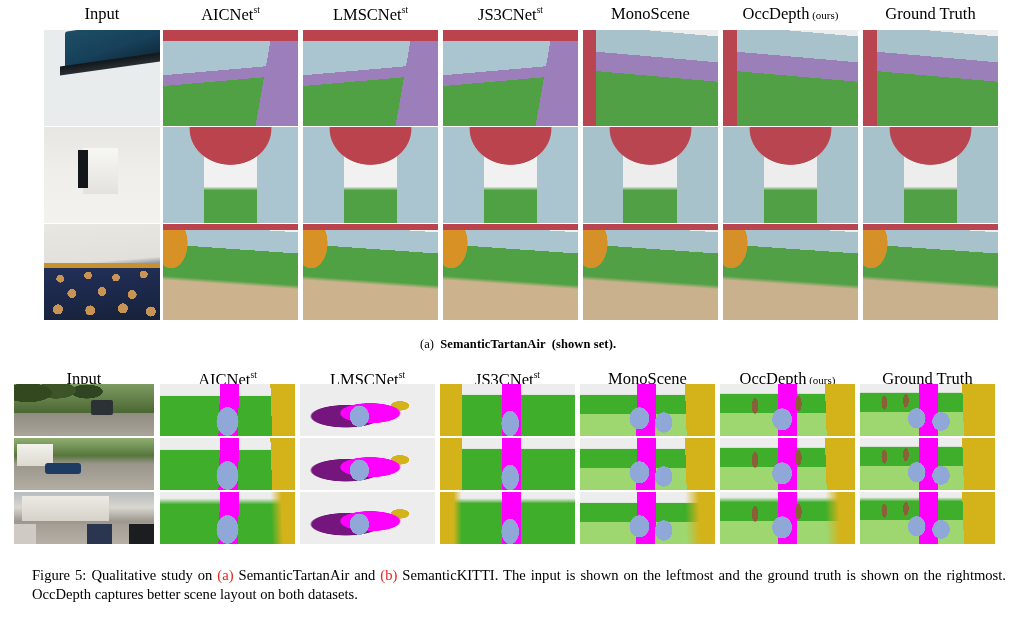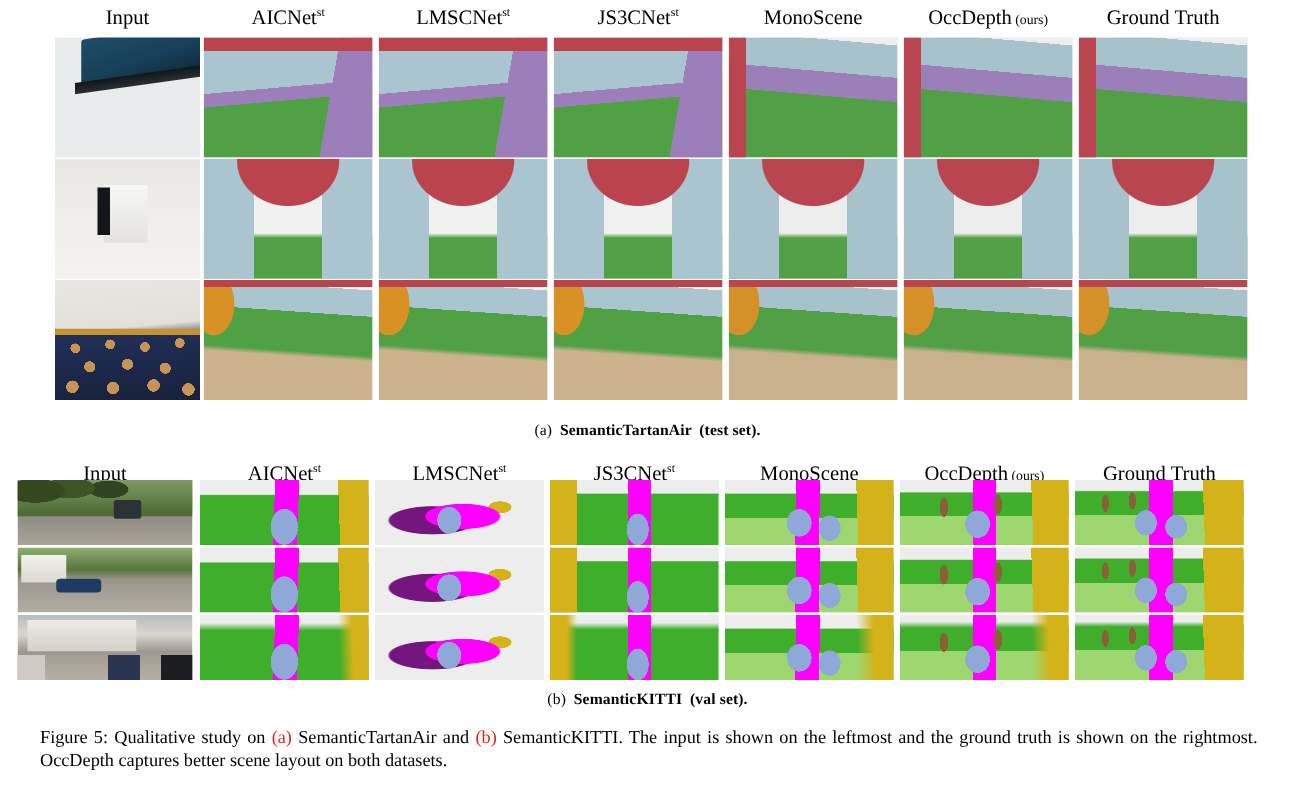--- a/index.html
+++ b/index.html
@@ -184,21 +184,21 @@
         <div class="vox" style="background: linear-gradient(rgb(184, 69, 79) 0px, rgb(184, 69, 79) 6%, transparent 6%) 0% 0% / 100% 100%, radial-gradient(14% 30% at 6% 20%, rgb(213, 144, 40) 0px, rgb(213, 144, 40) 86%, transparent 88%), linear-gradient(184deg, rgb(237, 237, 237) 0px, rgb(237, 237, 237) 8%, rgb(168, 194, 204) 8%, rgb(168, 194, 204) 28%, rgb(82, 160, 69) 28%, rgb(82, 160, 69) 58%, rgb(201, 177, 141) 62%, rgb(201, 177, 141) 100%), linear-gradient(rgb(237, 237, 237), rgb(237, 237, 237));"></div>
       </div>
       <div class="cell" style="position: absolute; left: 863px; top: 194px; width: 135px; height: 96px;">
         <div class="vox" style="background: linear-gradient(rgb(184, 69, 79) 0px, rgb(184, 69, 79) 6%, transparent 6%) 0% 0% / 100% 100%, radial-gradient(14% 30% at 6% 20%, rgb(213, 144, 40) 0px, rgb(213, 144, 40) 86%, transparent 88%), linear-gradient(184deg, rgb(237, 237, 237) 0px, rgb(237, 237, 237) 8%, rgb(168, 194, 204) 8%, rgb(168, 194, 204) 28%, rgb(82, 160, 69) 28%, rgb(82, 160, 69) 58%, rgb(201, 177, 141) 62%, rgb(201, 177, 141) 100%), linear-gradient(rgb(237, 237, 237), rgb(237, 237, 237));"></div>
       </div>
     </div>
 
   <div class="subcap" id="capA" style="margin-top: 5px; position: absolute; left: 0px; width: 1036px; top: 332px;">
     <span class="lbl" style="font-weight: normal;">(a)</span>
     <span style="font-weight: bold; margin-left: 3px;">SemanticTartanAir</span>
-    <span style="font-weight: bold; margin-left: 3px;">(test set).</span>
+    <span style="font-weight: bold; margin-left: 3px;">(shown set).</span>
   </div>
 
   <div class="hdr-row" id="hdrB" style="margin-top: 11px; position: absolute; left: 0px; top: 360px; width: 1036px; height: 22px; display: block;">
       <div class="hdr-cell" style="position: absolute; left: 14px; width: 140px; top: 0px;"><span>Input</span></div>
       <div class="hdr-cell" style="position: absolute; left: 160px; width: 135px; top: 0px;"><span>AICNet</span><sup>st</sup></div>
       <div class="hdr-cell" style="position: absolute; left: 300px; width: 135px; top: 0px;"><span>LMSCNet</span><sup>st</sup></div>
       <div class="hdr-cell" style="position: absolute; left: 440px; width: 135px; top: 0px;"><span>JS3CNet</span><sup>st</sup></div>
       <div class="hdr-cell" style="position: absolute; left: 580px; width: 135px; top: 0px;"><span>MonoScene</span></div>
       <div class="hdr-cell" style="position: absolute; left: 720px; width: 135px; top: 0px;"><span>OccDepth</span><span class="ours"> (ours)</span></div>
       <div class="hdr-cell" style="position: absolute; left: 860px; width: 135px; top: 0px;"><span>Ground Truth</span></div>
@@ -263,21 +263,16 @@
         <div class="vox" style="background: radial-gradient(9% 26% at 44% 66%, rgb(143, 168, 216) 0px, rgb(143, 168, 216) 80%, transparent 82%) 0% 0% / 100% 100%, radial-gradient(8% 24% at 62% 74%, rgb(143, 168, 216) 0px, rgb(143, 168, 216) 80%, transparent 82%), linear-gradient(91deg, transparent 0px, transparent 42%, rgb(255, 0, 255) 42%, rgb(255, 0, 255) 56%, transparent 56%), linear-gradient(268deg, rgb(212, 178, 26) 0px, rgb(212, 178, 26) 12%, transparent 22%), linear-gradient(rgb(237, 237, 237) 0px, rgb(237, 237, 237) 20%, rgb(63, 174, 42) 22%, rgb(63, 174, 42) 58%, rgb(158, 214, 111) 58%, rgb(158, 214, 111) 100%);"></div>
       </div>
       <div class="cell" style="position: absolute; left: 720px; top: 108px; width: 135px; height: 52px;">
         <div class="vox" style="background: radial-gradient(3% 18% at 26% 42%, rgb(138, 96, 56) 0px, rgb(138, 96, 56) 82%, transparent 84%) 0% 0% / 100% 100%, radial-gradient(3% 18% at 58% 38%, rgb(138, 96, 56) 0px, rgb(138, 96, 56) 82%, transparent 84%), radial-gradient(9% 26% at 46% 68%, rgb(143, 168, 216) 0px, rgb(143, 168, 216) 80%, transparent 82%), linear-gradient(90deg, transparent 0px, transparent 43%, rgb(255, 0, 255) 43%, rgb(255, 0, 255) 57%, transparent 57%), linear-gradient(268deg, rgb(212, 178, 26) 0px, rgb(212, 178, 26) 12%, transparent 22%), linear-gradient(rgb(237, 237, 237) 0px, rgb(237, 237, 237) 10%, rgb(63, 174, 42) 20%, rgb(63, 174, 42) 56%, rgb(158, 214, 111) 56%, rgb(158, 214, 111) 100%);"></div>
       </div>
       <div class="cell" style="position: absolute; left: 860px; top: 108px; width: 135px; height: 52px;">
         <div class="vox" style="background: radial-gradient(2.5% 16% at 18% 36%, rgb(138, 96, 56) 0px, rgb(138, 96, 56) 82%, transparent 84%) 0% 0% / 100% 100%, radial-gradient(2.5% 16% at 34% 32%, rgb(138, 96, 56) 0px, rgb(138, 96, 56) 82%, transparent 84%), radial-gradient(8% 24% at 42% 66%, rgb(143, 168, 216) 0px, rgb(143, 168, 216) 80%, transparent 82%), radial-gradient(8% 22% at 60% 72%, rgb(143, 168, 216) 0px, rgb(143, 168, 216) 80%, transparent 82%), linear-gradient(90deg, transparent 0px, transparent 44%, rgb(255, 0, 255) 44%, rgb(255, 0, 255) 58%, transparent 58%), linear-gradient(268deg, rgb(212, 178, 26) 0px, rgb(212, 178, 26) 24%, transparent 24%), linear-gradient(rgb(237, 237, 237) 0px, rgb(237, 237, 237) 10%, rgb(63, 174, 42) 18%, rgb(63, 174, 42) 54%, rgb(158, 214, 111) 54%, rgb(158, 214, 111) 100%);"></div>
       </div>
     </div>
 
-  <div class="subcap" id="capB" style="margin-top: 6px; position: absolute; left: 0px; width: 1036px; top: 546px;">
-    <span class="lbl" style="font-weight: normal;">(b)</span>
-    <span style="font-weight: bold; margin-left: 3px;">SemanticKITTI</span>
-    <span style="font-weight: bold; margin-left: 3px;">(val set).</span>
-  </div>
-
-  <div class="figcap" id="figcap" style="top:581px;"><span>Figure 5: </span><span>Qualitative study on </span><span class="red">(a)</span><span> SemanticTartanAir and </span><span class="red">(b)</span><span> SemanticKITTI. The input is shown on the leftmost and the ground truth is shown on the rightmost. OccDepth captures better scene layout on both datasets.</span></div>
+
+  <div class="figcap" id="figcap" style="top:566px;"><span>Figure 5: </span><span>Qualitative study on </span><span class="red">(a)</span><span> SemanticTartanAir and </span><span class="red">(b)</span><span> SemanticKITTI. The input is shown on the leftmost and the ground truth is shown on the rightmost. OccDepth captures better scene layout on both datasets.</span></div>
 
 </div>
 
 </body></html>

